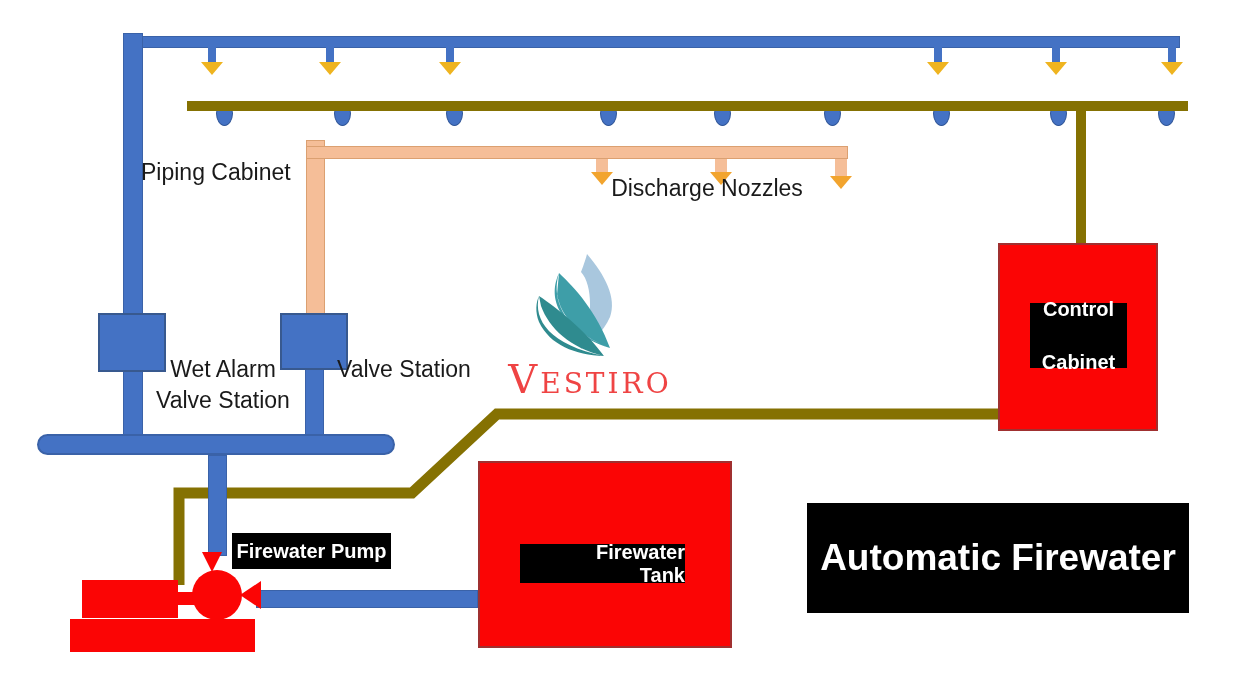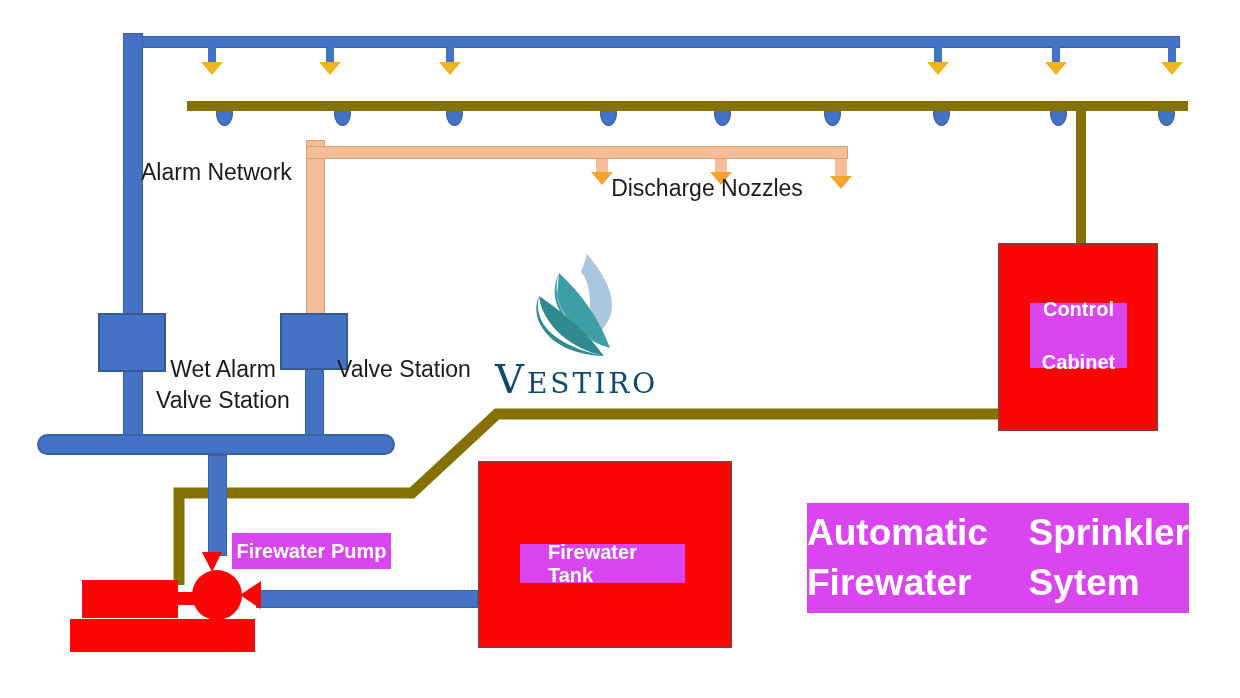--- a/index.html
+++ b/index.html
@@ -29,31 +29,31 @@
   .dtip { width:0; height:0; border-left:11px solid transparent; border-right:11px solid transparent; border-top:13px solid #F2A42E; }
 
   
   .redbox { background:#FB0505; }
   .redbox.bordered { border:2px solid #A03030; }
   .pump-circle { width:50px; height:50px; border-radius:50%; background:#FB0505; }
   .cone-down { width:10px; height:0; border-left:10px solid transparent; border-right:10px solid transparent; border-top:20px solid #FB0505; }
   .cone-left { width:0; height:0; border-top:14px solid transparent; border-bottom:14px solid transparent; border-right:21px solid #FB0505; }
 
   
-  .cyantag { background:#d946ef; color:#ffffff; font-weight:bold; display:flex;
-             align-items:center; justify-content:center; text-align:left;gap:24px; }
+  .cyantag { background:#000000; color:#ffffff; font-weight:bold; display:flex;
+             align-items:center; justify-content:center; text-align:right;gap:24px; }
   .cyantag.small { font-size:20px; }
   #title-box { font-size:37px; line-height:50px; }
 
   
   .lbl { color:#1A1A1A; font-size:23px; line-height:31px; text-align:center; white-space:nowrap; }
 
   
-  #logo-text { color:#0c4a6e; font-family:"DejaVu Serif", serif; font-size:28px;
-               letter-spacing:3px; text-align:left; }
+  #logo-text { color:#ef4444; font-family:"DejaVu Serif", serif; font-size:28px;
+               letter-spacing:3px; text-align:center; }
   #logo-text::first-letter { font-size:40px; }
 
   svg { display:block; }
 </style>
 </head>
 <body>
 
 <div id="canvas">
 
   <div class="abs bell" style="left:216px; top:103px; z-index:1;"></div>
@@ -123,26 +123,25 @@
 
   <div class="abs cyantag small" style="left:232px; top:533px; width:159px; height:36px; z-index:5;">Firewater Pump</div>
   <div class="abs cyantag small" style="left:520px; top:544px; width:165px; height:39px; z-index:5;padding-left:28px;">Firewater Tank</div>
   <div class="abs cyantag small" style="left:1030px; top:303px; width:97px; height:65px; z-index:5; flex-direction:column; line-height:29px;">
     <div>Control</div>
     <div>Cabinet</div>
   </div>
 
   <div id="title-box" class="abs cyantag" style="left:807px; top:503px; width:382px; height:110px; z-index:5;">
     <div>Automatic Firewater</div>
-    <div>Sprinkler Sytem</div>
   </div>
 
   <div id="logo-text" class="abs" style="left:495px; top:356px; width:190px; z-index:5;">VESTIRO</div>
 
-  <div class="abs lbl" style="left:141px; top:157px; width:170px; z-index:6; text-align:left;">Alarm Network</div>
+  <div class="abs lbl" style="left:141px; top:157px; width:170px; z-index:6; text-align:left;">Piping Cabinet</div>
   <div class="abs lbl" style="left:607px; top:173px; width:200px; z-index:6;">
     <div>Discharge Nozzles</div>
   </div>
   <div class="abs lbl" style="left:147px; top:354px; width:152px; z-index:6;">
     <div>Wet Alarm</div>
     <div>Valve Station</div>
   </div>
   <div class="abs lbl" style="left:328px; top:354px; width:152px; z-index:6;">
     <div>Valve Station</div>
   </div>

